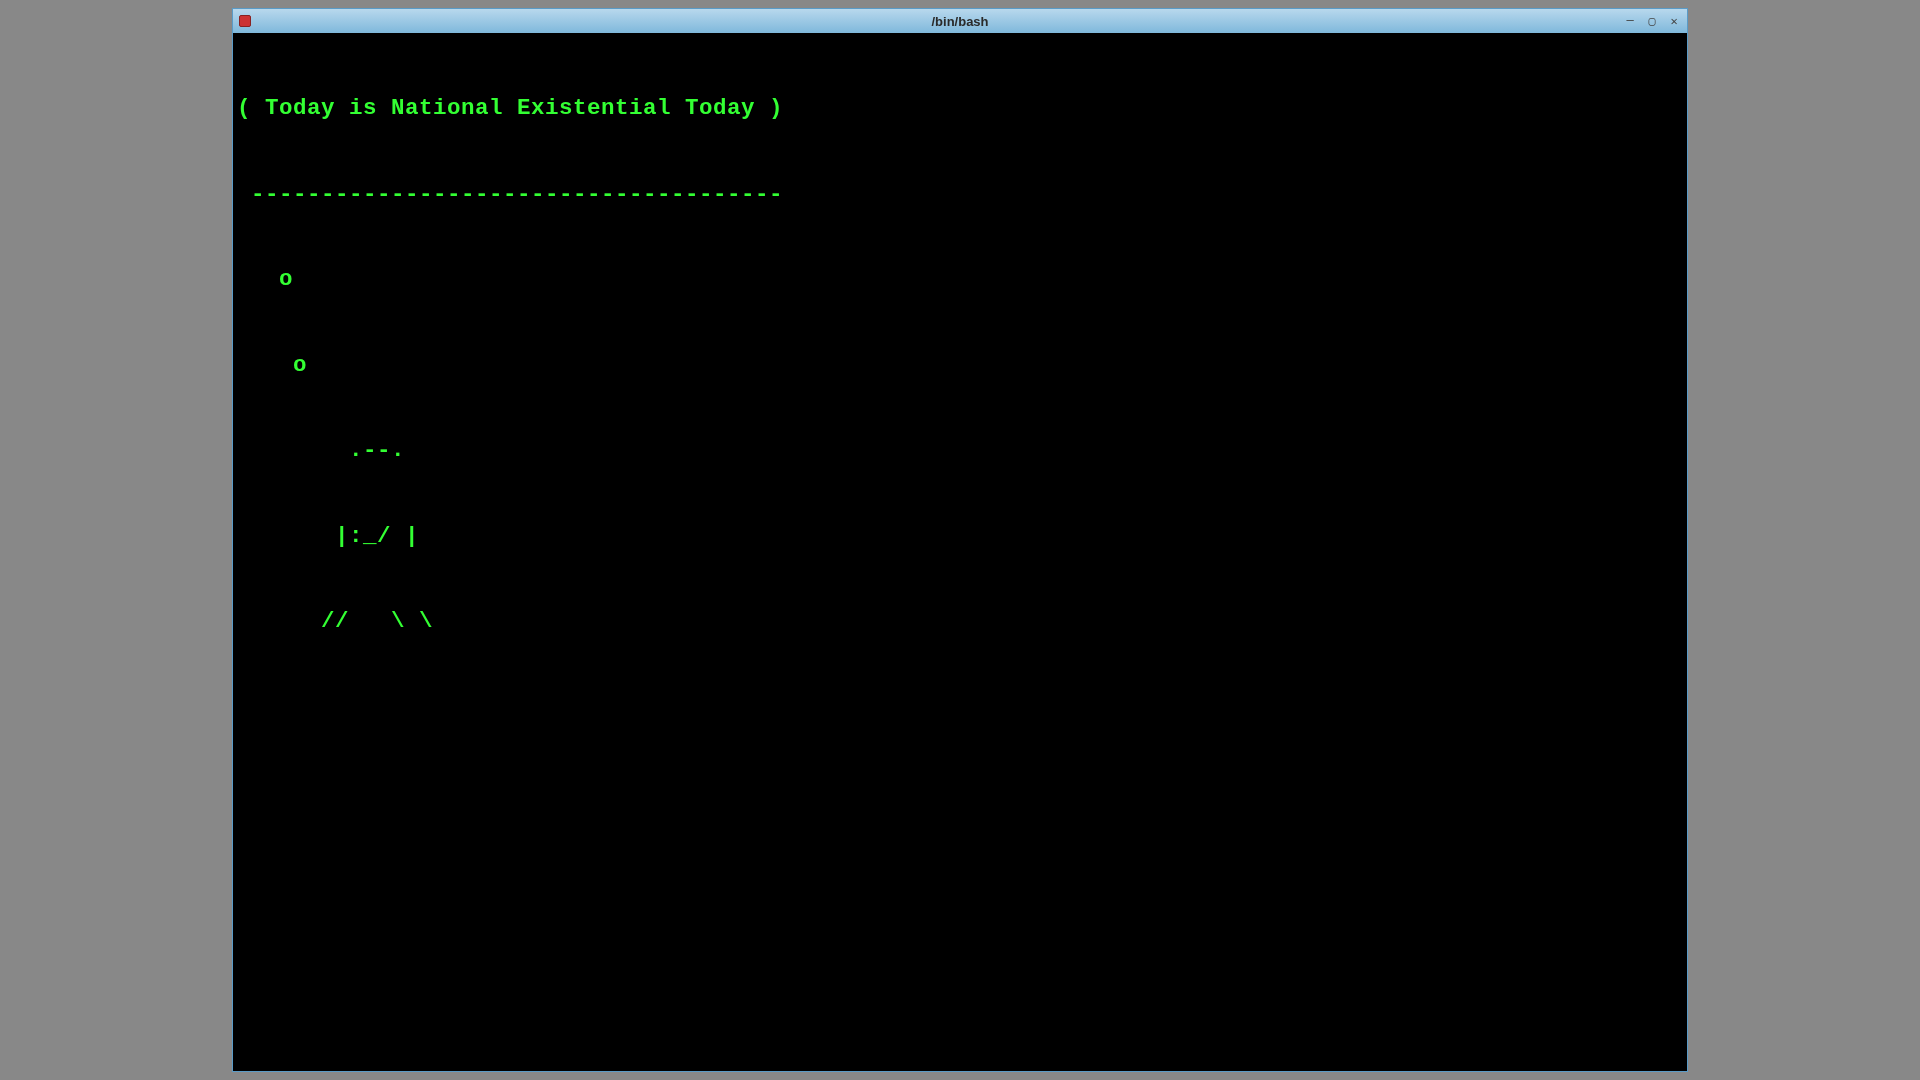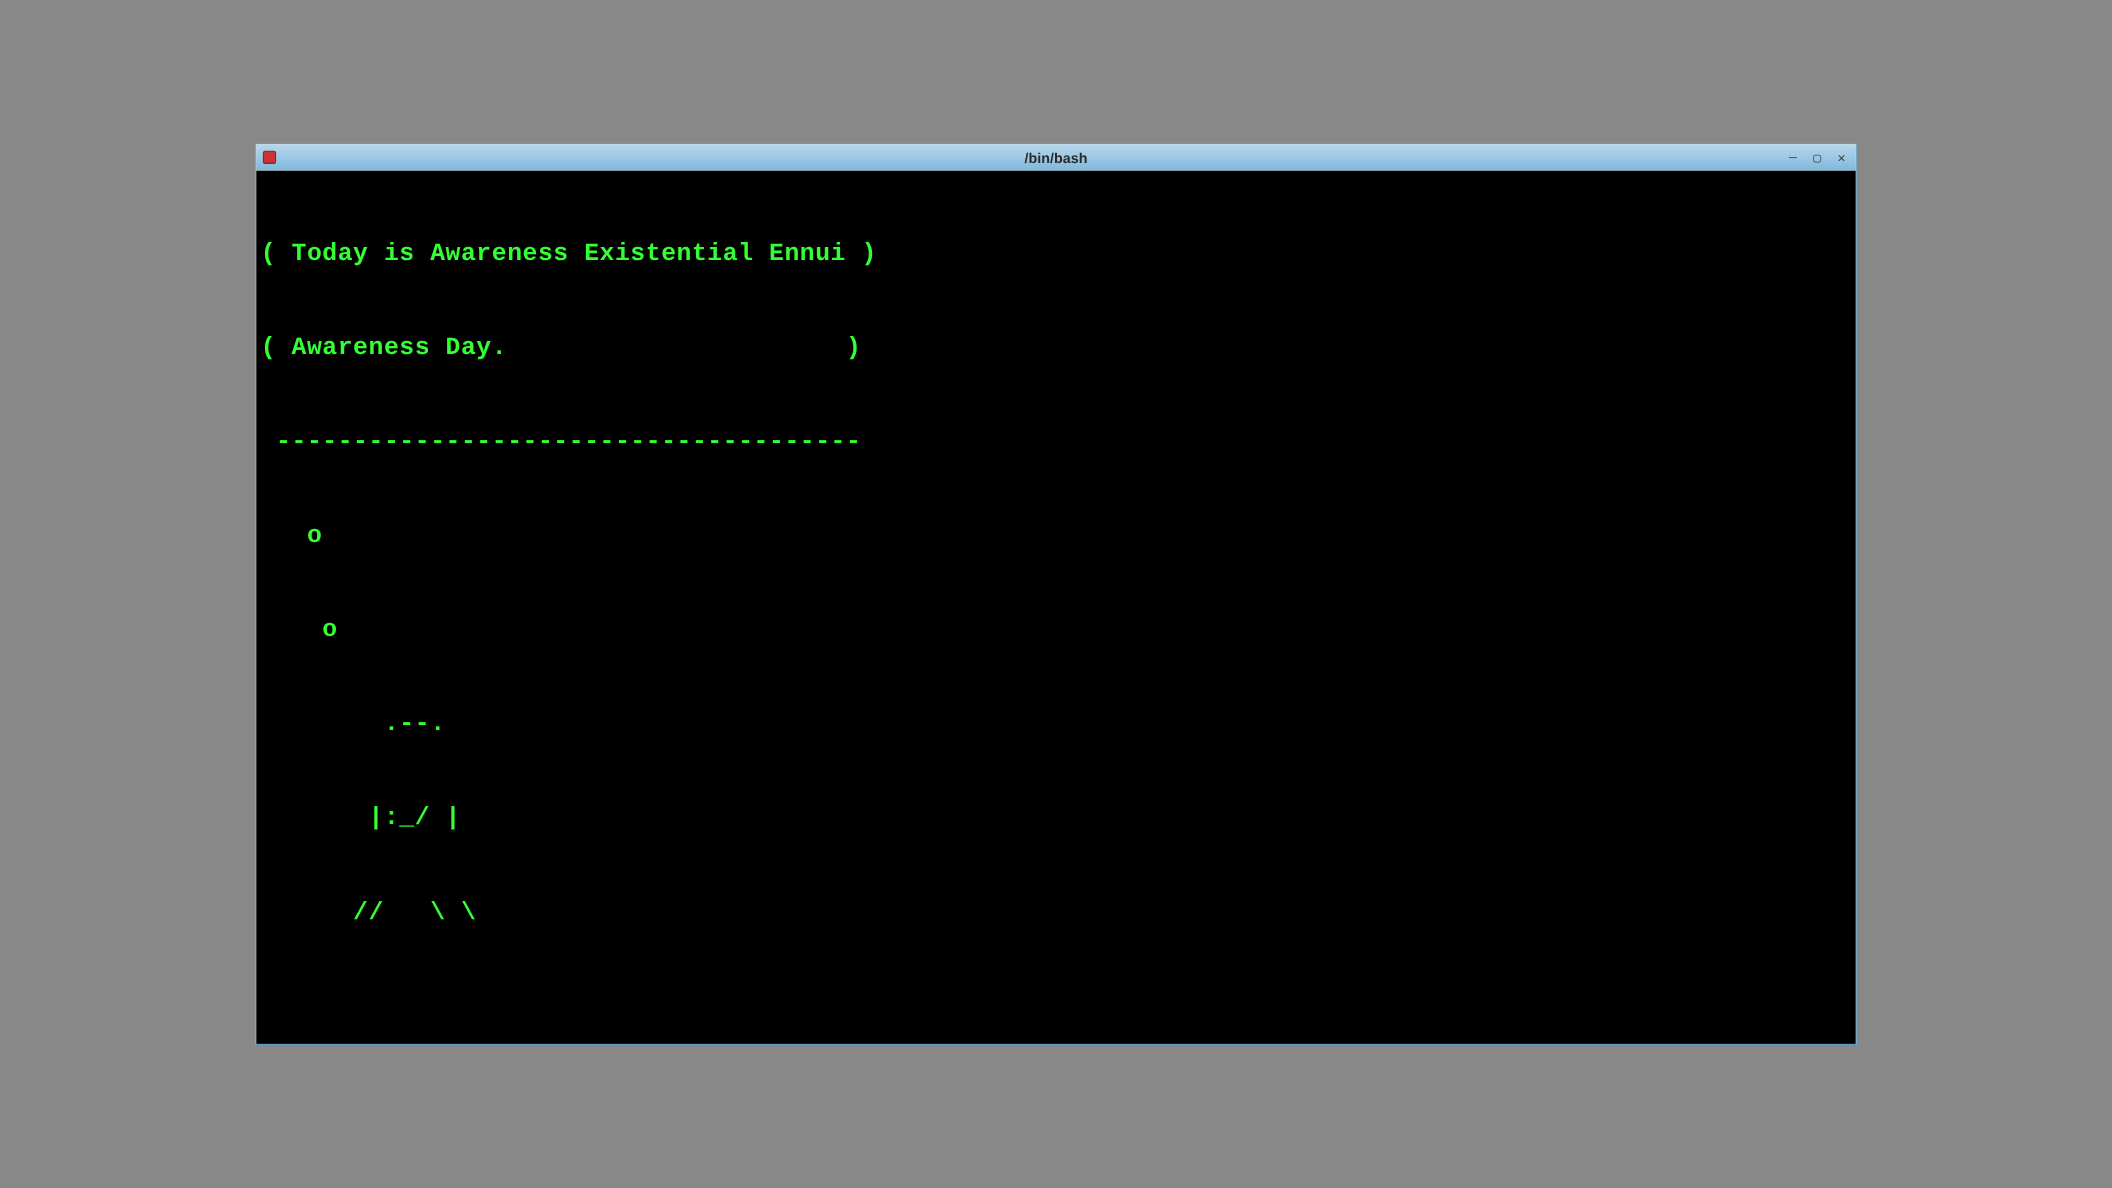--- a/index.html
+++ b/index.html
@@ -12,22 +12,22 @@
       background: #888;
       width: 1920px;
       height: 1080px;
       overflow: hidden;
       display: flex;
       align-items: center;
       justify-content: center;
     }
     .window {
       width: 1456px;
-      height: 820px;
-      background: #fef9c3;
+      height: 1064px;
+      background: #c4b5fd;
       border: 1px solid #5a9bc7;
       display: flex;
       flex-direction: column;
       text-decoration: underline;
     }
     .titlebar {
       height: 24px;
       background: linear-gradient(to bottom, #b8d8ed 0%, #7fb8db 100%);
       display: flex;
       align-items: center;
@@ -102,22 +102,21 @@
     </div>
     <div class="title-text">/bin/bash</div>
     <div class="titlebar-right">
       <div class="win-btn">—</div>
       <div class="win-btn">▢</div>
       <div class="win-btn">✕</div>
     </div>
   </div>
   <div class="terminal">
     <div class="ascii-art">
-      <div class="term-line">( Today is Awareness Existential Ennui )</div>
-      <div class="term-line">( Awareness Day.                      )</div>
+      <div class="term-line">( Today is National Existential Today )</div>
       <div class="term-line"> --------------------------------------</div>
       <div class="term-line">   o</div>
       <div class="term-line">    o</div>
       <div class="term-line">        .--.</div>
       <div class="term-line">       |:_/ |</div>
       <div class="term-line">      //   \ \</div>
       
       
       
     </div>

